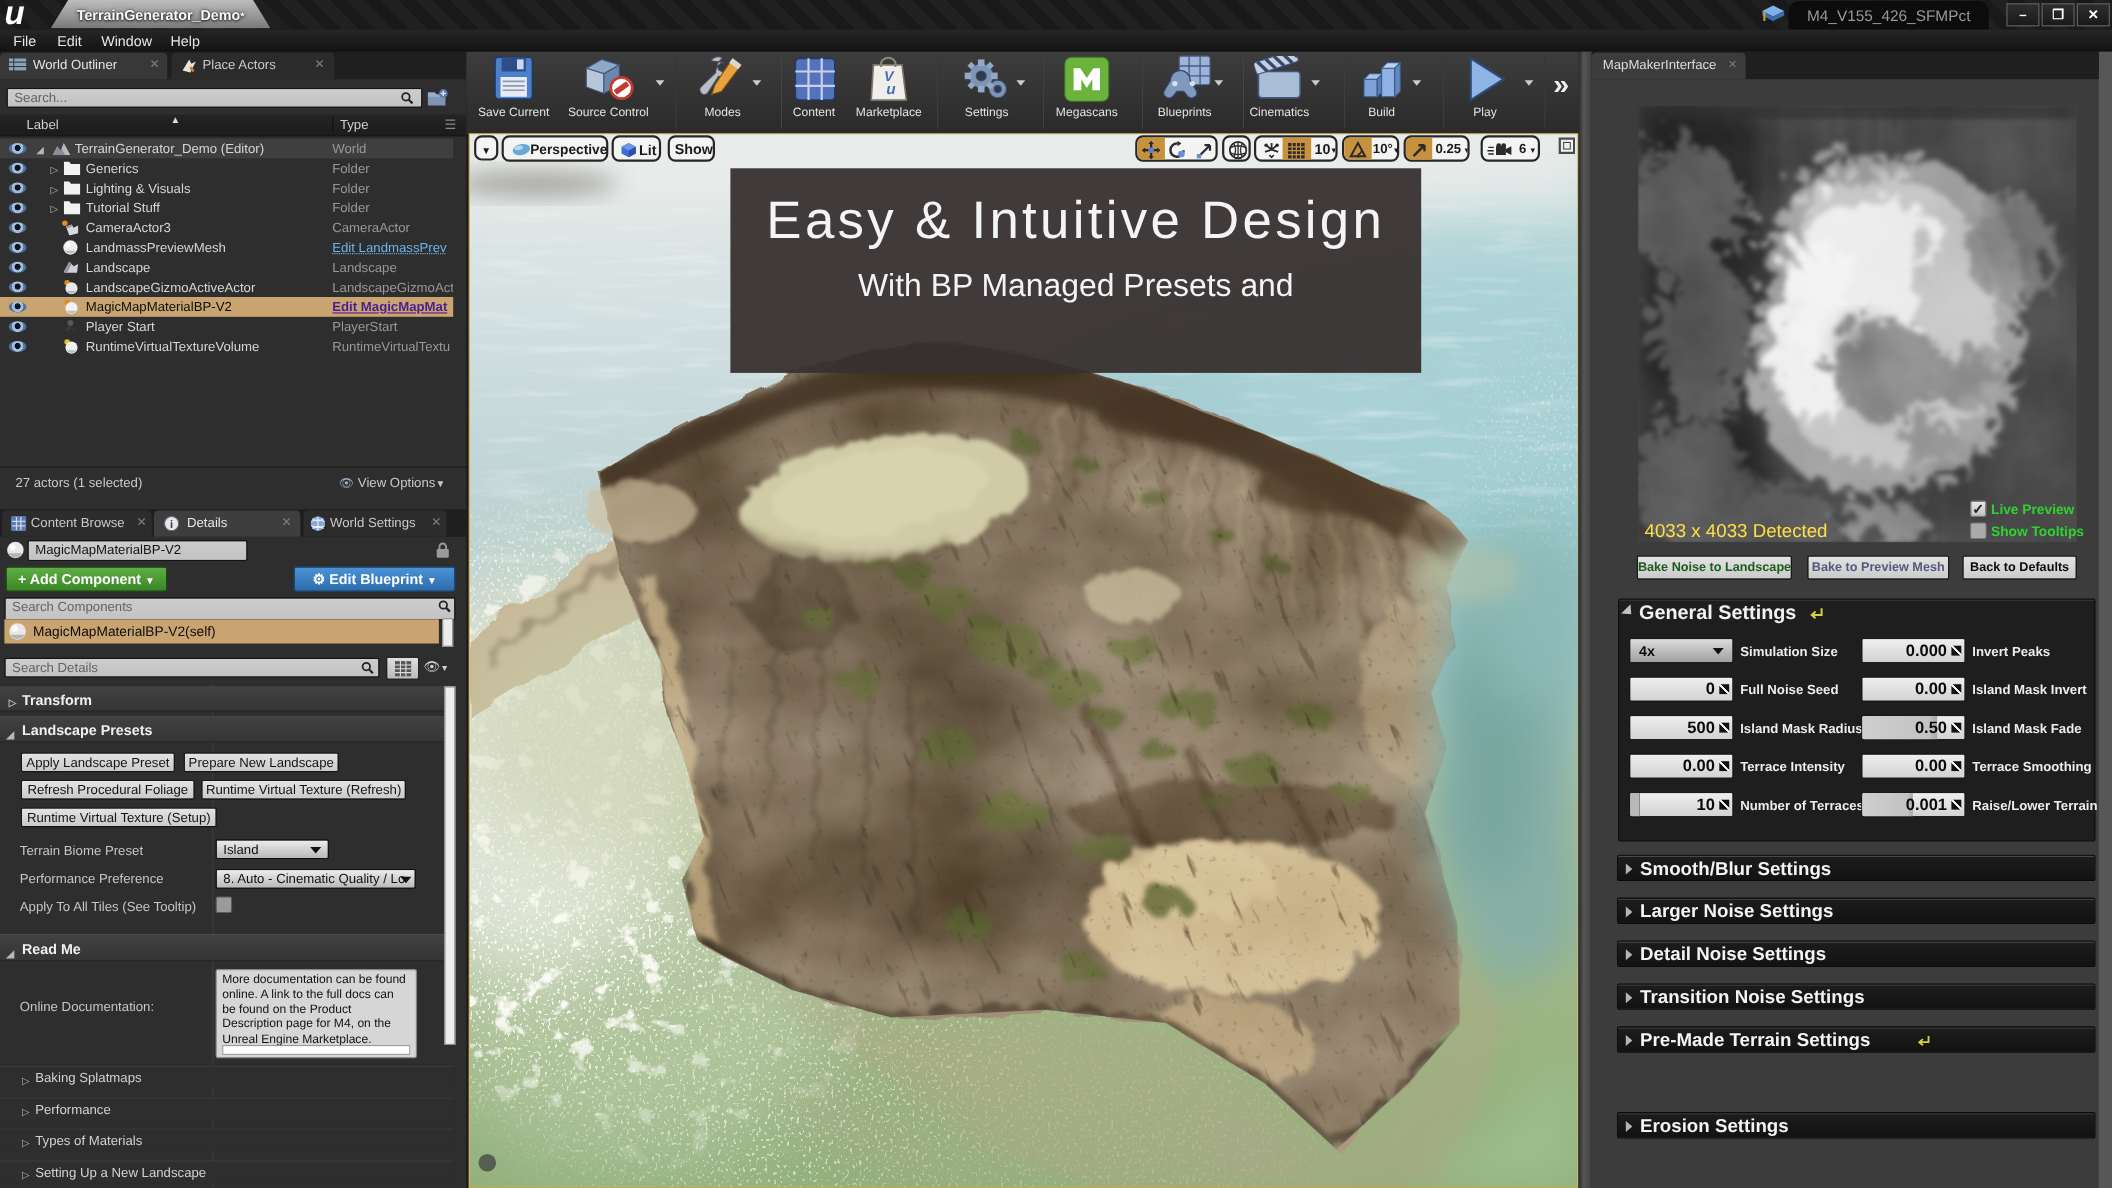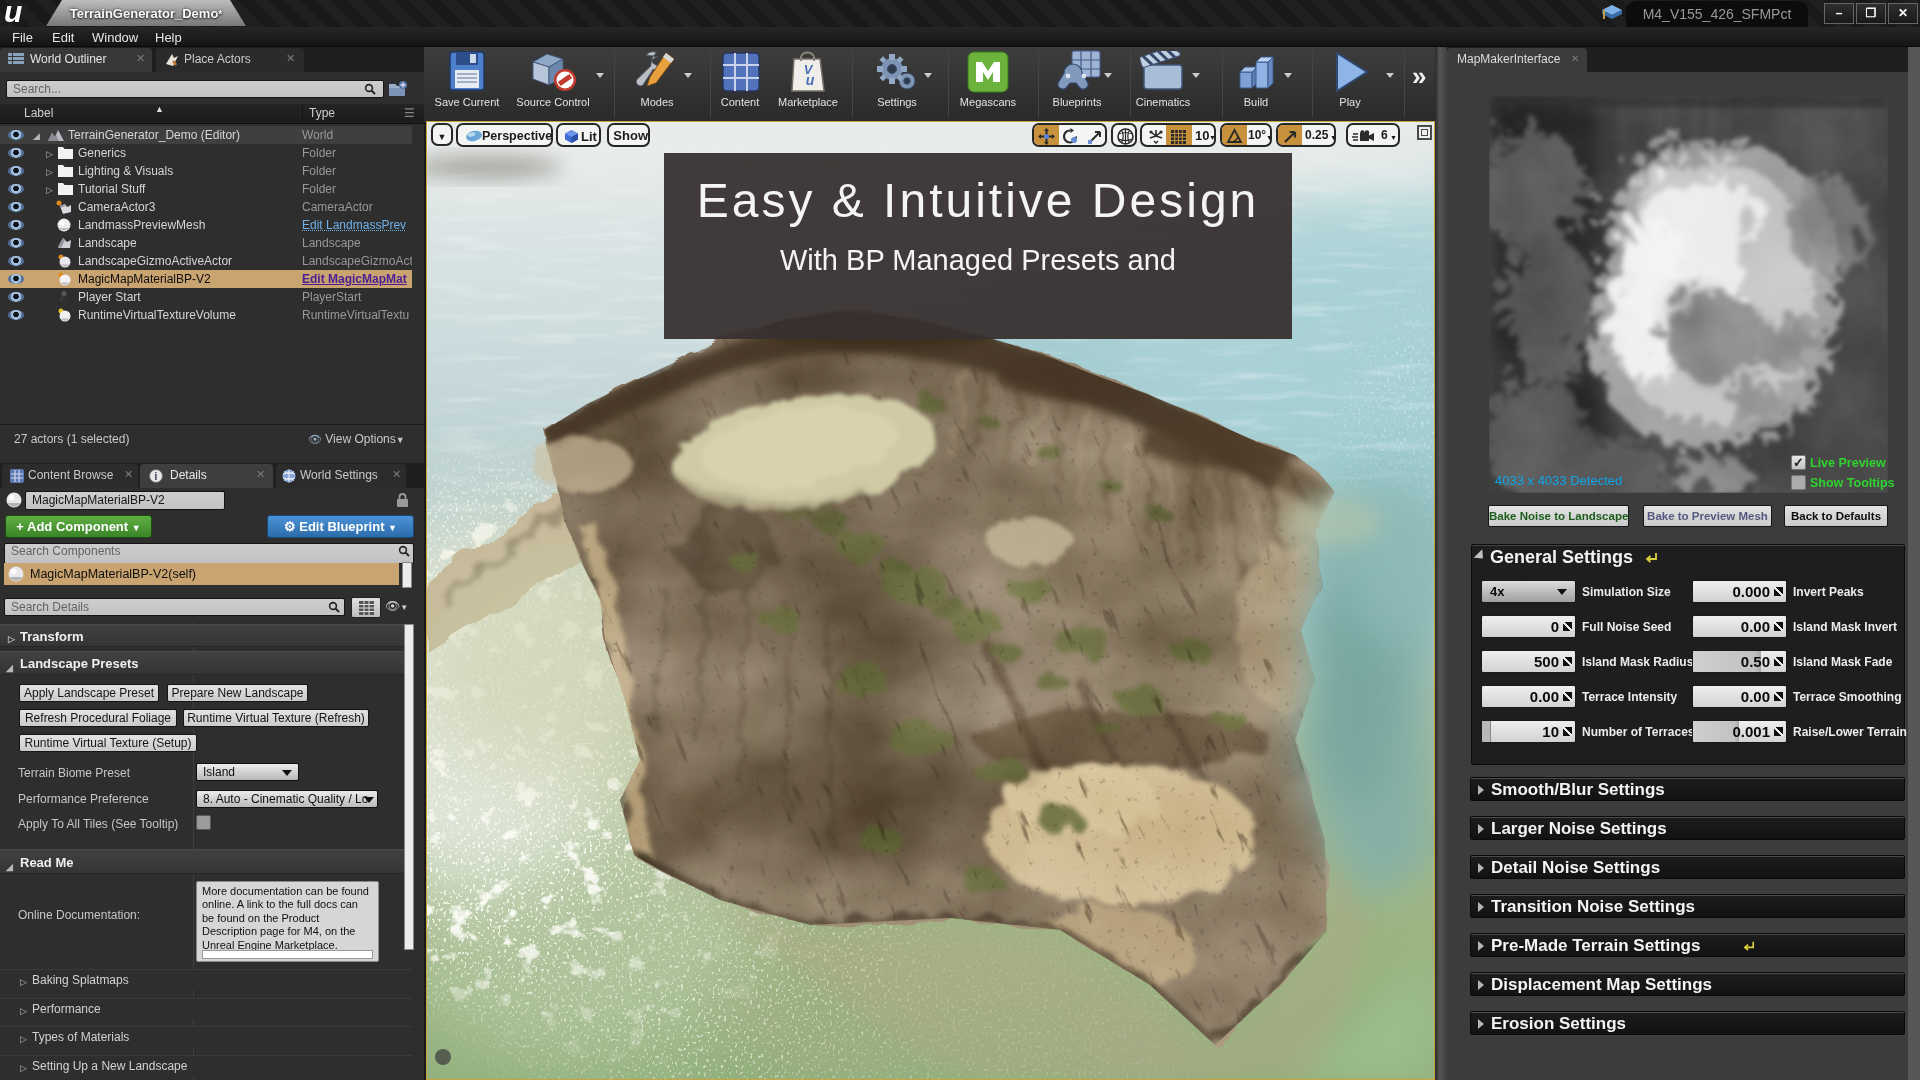--- a/index.html
+++ b/index.html
@@ -847,21 +847,21 @@
 <ellipse cx="206" cy="216" rx="24" ry="19" fill="#757575" filter="url(#hB12)" opacity="0.85"></ellipse>
 <ellipse cx="290" cy="240" rx="30" ry="26" fill="#8e8e8e" filter="url(#hSpiky)" opacity="0.9"></ellipse>
 <ellipse cx="260" cy="300" rx="26" ry="20" fill="#989898" filter="url(#hSpiky)"></ellipse>
 <ellipse cx="215" cy="372" rx="42" ry="17" fill="#8e8e8e" filter="url(#hSpiky)"></ellipse>
 <ellipse cx="330" cy="120" rx="40" ry="50" fill="#8a8a8a" opacity="0.75" filter="url(#hSpiky)"></ellipse>
 <g style="mix-blend-mode:soft-light" opacity="0.35">
           <rect width="399" height="397" filter="url(#hCloud)"></rect>
         </g>
 <rect x="0" y="0" width="399" height="10" fill="#2e2e2e" filter="url(#hB6)"></rect>
 </svg>
-<div class="abs" style="left:6px;top:377px;color:#0ea5e9;font-size:13px;">4033 x 4033 Detected</div>
+<div class="abs" style="left:6px;top:377px;color:#fde047;font-size:17px;">4033 x 4033 Detected</div>
 </div>
 <div class="chk" style="left:1791px;top:455px;background:linear-gradient(#e8e8e8,#c2c2c2);border:1px solid #777;color:#222;font-size:13px;font-weight:bold;line-height:14px;text-align:center;">✓</div>
 <div class="abs" style="left:1810px;top:456px;color:#2fd32f;font-size:12.5px;font-weight:bold;white-space:nowrap;">Live Preview</div>
 <div class="chk" style="left:1791px;top:475px;background:#ababab;border:1px solid #777;"></div>
 <div class="abs" style="left:1810px;top:476px;color:#2fd32f;font-size:12.5px;font-weight:bold;white-space:nowrap;">Show Tooltips</div>
 <div class="gbtn" style="left:1488px;top:505px;width:141px;height:22px;line-height:20px;color:#1c5c1c;font-weight:bold;font-size:11.5px;">Bake Noise to Landscape</div>
 <div class="gbtn" style="left:1643px;top:505px;width:129px;height:22px;line-height:20px;color:#565a80;font-weight:bold;font-size:11.5px;">Bake to Preview Mesh</div>
 <div class="gbtn" style="left:1784px;top:505px;width:104px;height:22px;line-height:20px;color:#0d0d0d;font-weight:bold;font-size:11.5px;">Back to Defaults</div>
 
 <div class="abs" style="left:1471px;top:544px;width:434px;height:221px;background:#1e1e1e;border:1px solid #0c0c0c;border-radius:2px;box-shadow:0 1px 0 #454545 inset;"></div>
@@ -907,20 +907,16 @@
       <span class="tri"></span>
       <span class="txt">Transition Noise Settings</span>
     </div>
 <div class="collbar" style="left:1470px;top:933px;width:435px;">
       <span class="tri"></span>
       <span class="txt">Pre-Made Terrain Settings</span>
  <svg class="abs" style="left:272px;top:6px" width="13" height="13" viewBox="0 0 14 14">
         <path d="M11 2 V8 H3 M5.5 5 L2 8 L5.5 11" stroke="#d8d23e" stroke-width="1.8" fill="none"></path>
       </svg>
     </div>
-<div class="collbar" style="left:1470px;top:972px;width:435px;">
-      <span class="tri"></span>
-      <span class="txt">Displacement Map Settings</span>
-    </div>
 <div class="collbar" style="left:1470px;top:1011px;width:435px;">
       <span class="tri"></span>
       <span class="txt">Erosion Settings</span>
     </div>
 </div>
 </body></html>

